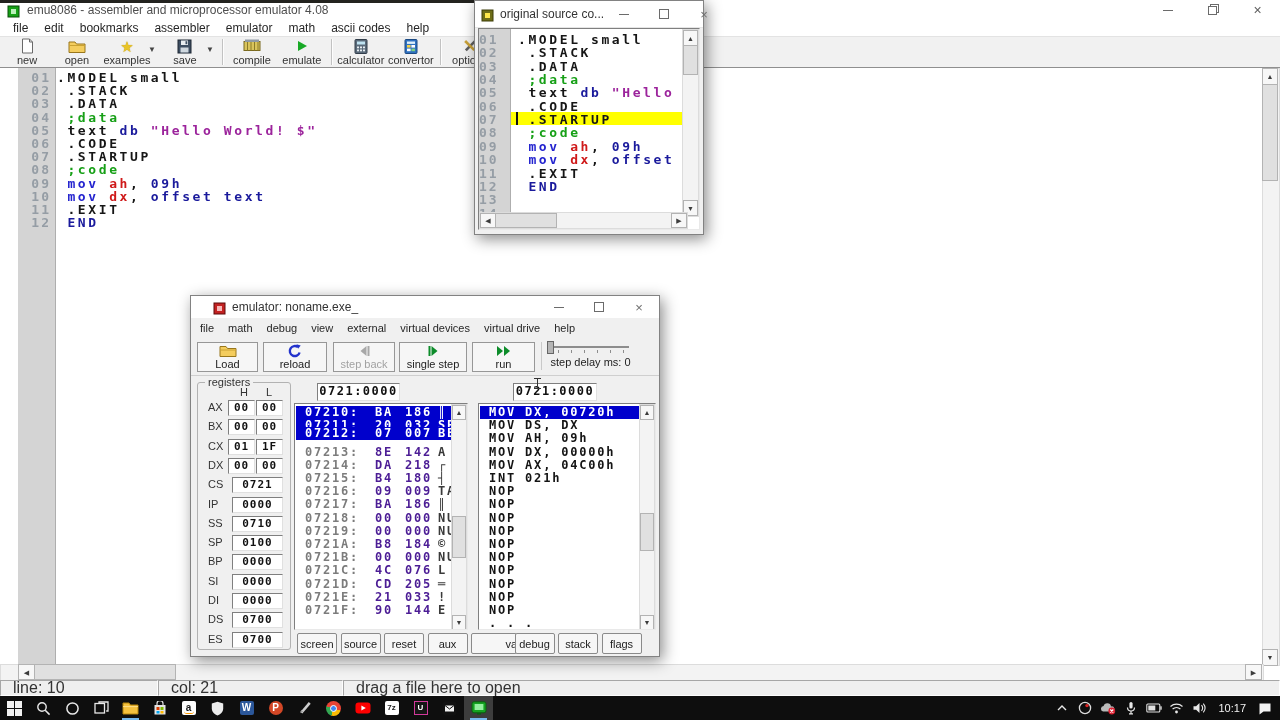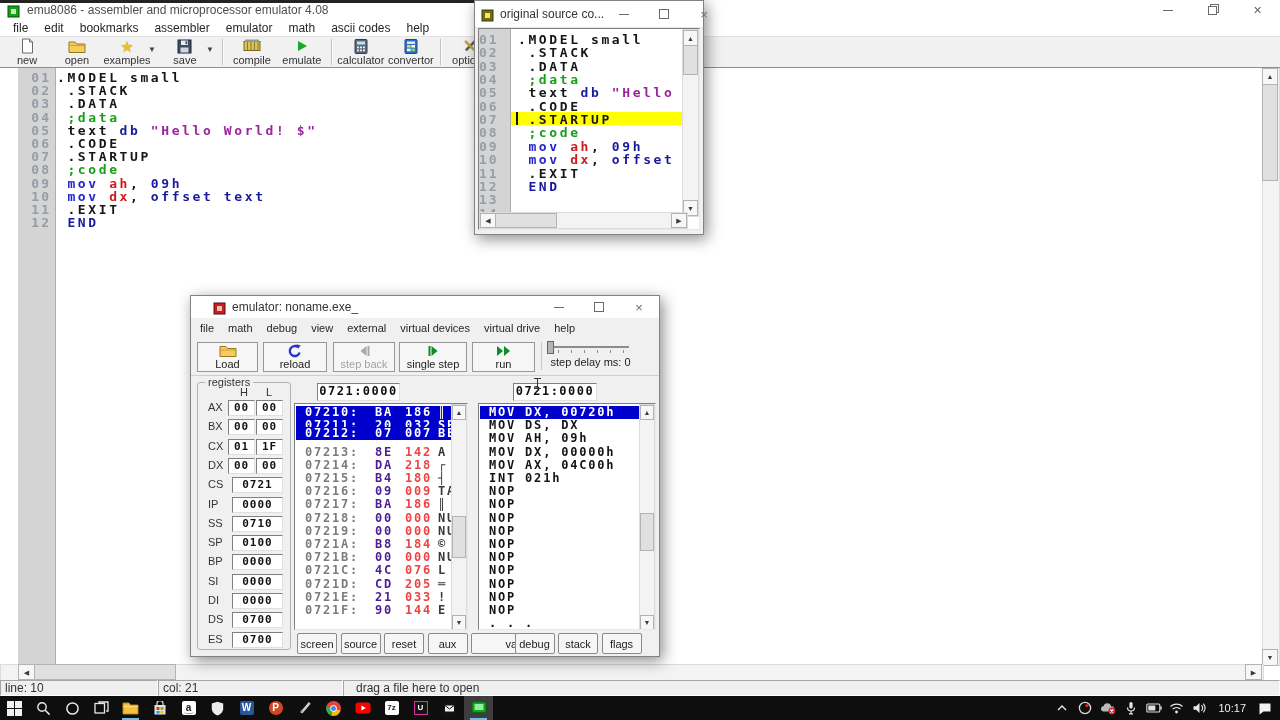--- a/index.html
+++ b/index.html
@@ -31,21 +31,21 @@
   #editor-gutter{position:absolute;left:18px;top:0;width:37px;height:596px;background:#d4d4d4;border-right:1px solid #aeaeae}
   .gut-num{position:absolute;right:4px;font-family:"DejaVu Sans Mono",monospace;font-weight:bold;font-size:13px;letter-spacing:2px;line-height:13px;color:#959da5}
   .code-line{position:absolute;white-space:pre;font-family:"DejaVu Sans Mono",monospace;font-weight:bold;font-size:13px;letter-spacing:2.6px;line-height:13px}
   .tk-k{color:#161616}.tk-c{color:#17a017}.tk-d{color:#1a1a9c}.tk-r{color:#cf1a1a}.tk-m{color:#2424cf}.tk-s{color:#9c249c}
 
   .sb-track{position:absolute;background:#f3f3f3;border:1px solid #dcdcdc}
   .sb-btn{position:absolute;background:#f7f7f7;border:1px solid #b3b3b3;color:#3c3c3c;font-size:7px;line-height:7px;display:flex;align-items:center;justify-content:center}
   .sb-thumb{position:absolute;background:#e0e0e0;border:1px solid #b3b3b3}
 
   #statusbar{position:absolute;left:0;top:680px;width:1280px;height:16px;background:#efefef;display:flex;box-sizing:border-box}
-  .sb-panel{font-size:12px;color:#333;padding:0 4px;border:1px solid;border-color:#a6a6a6 #fdfdfd #fdfdfd #a6a6a6;background:#efefef;box-sizing:border-box;line-height:14px;white-space:nowrap}
+  .sb-panel{font-size:16px;color:#333;padding:0 12px;border:1px solid;border-color:#a6a6a6 #fdfdfd #fdfdfd #a6a6a6;background:#efefef;box-sizing:border-box;line-height:14px;white-space:nowrap}
   .sb-hint{flex:1;padding-left:12px}
 
   
   .float-win{position:absolute;background:#f0f0f0;border:1px solid #828282;box-shadow:3px 4px 14px rgba(0,0,0,.45)}
   #popup-window{left:474px;top:0;width:228px;height:233px;z-index:30}
   #emu-window{left:190px;top:295px;width:468px;height:360px;z-index:20}
   .chip{display:inline-block;width:13px;height:13px}
   .fw-title{font-size:12px;color:#333;margin-left:6px;white-space:nowrap}
   .fw-capbtn{width:40px;display:flex;align-items:center;justify-content:center;color:#6f6f6f;height:100%}
   .datapanel{position:absolute;background:#fff;border:1px solid;border-color:#7f7f7f #e9e9e9 #e9e9e9 #7f7f7f;box-sizing:border-box}
@@ -59,21 +59,21 @@
   .ebtn .lbl{font-size:11px;color:#222;line-height:11px;margin-top:1px;white-space:nowrap}
   .ebtn.disabled .lbl{color:#a2a2a2}
   .groupbox{position:absolute;border:1px solid #b2b2b2;border-radius:3px}
   .gb-legend{position:absolute;top:-7px;left:7px;background:#f0f0f0;padding:0 3px;font-size:11px;color:#333}
   .reg-label{position:absolute;font-size:11px;color:#333}
   .reg-hdr{position:absolute;font-size:11px;color:#333}
   .regbox{position:absolute;height:14px;background:#fff;border:1px solid;border-color:#7f7f7f #e0e0e0 #e0e0e0 #7f7f7f;font-family:"DejaVu Sans Mono",monospace;font-weight:bold;font-size:11px;letter-spacing:1px;text-align:center;line-height:14px;color:#111}
   .seg-input{position:absolute;height:16px;background:#fff;border:1px solid;border-color:#7f7f7f #e0e0e0 #e0e0e0 #7f7f7f;font-family:"DejaVu Sans Mono",monospace;font-weight:bold;font-size:12px;letter-spacing:1.5px;text-align:center;line-height:15px;color:#111}
   .mrow,.drow{position:absolute;left:1px;height:13.2px;overflow:hidden;font-family:"DejaVu Sans Mono",monospace;font-weight:bold;font-size:12px;letter-spacing:1.8px;white-space:pre;line-height:13.2px}
   .mrow span{position:absolute;top:0}
-  .m-addr{left:9px;color:#7c7c7c}.m-hex{left:79px;color:#4c1d95}.m-dec{left:109px;color:#ef4444}.m-ch{left:142px;color:#3a3a3a}
+  .m-addr{left:9px;color:#7c7c7c}.m-hex{left:79px;color:#4c1d95}.m-dec{left:109px;color:#4c1d95}.m-ch{left:142px;color:#3a3a3a}
   .mrow.sel,.drow.sel{background:#0000cc}
   .mrow.sel span{color:#fff}
   .drow{padding-left:9px;color:#141414}
   .drow.sel{color:#fff}
   .bbtn{position:absolute;top:337px;width:40px;height:21px;background:#f6f6f6;border:1px solid #8a8a8a;border-radius:2px;font-size:11px;color:#222;display:flex;align-items:center;justify-content:center;box-sizing:border-box}
 
   
   #taskbar{position:absolute;left:0;top:696px;width:1280px;height:24px;background:#0e0e0e;display:flex;align-items:center;z-index:50}
   .tk-item{width:29px;height:24px;display:flex;align-items:center;justify-content:center;position:relative;flex:none}
   .tk-item.open::after{content:"";position:absolute;left:6px;right:6px;bottom:0;height:2px;background:#76b9ed}

